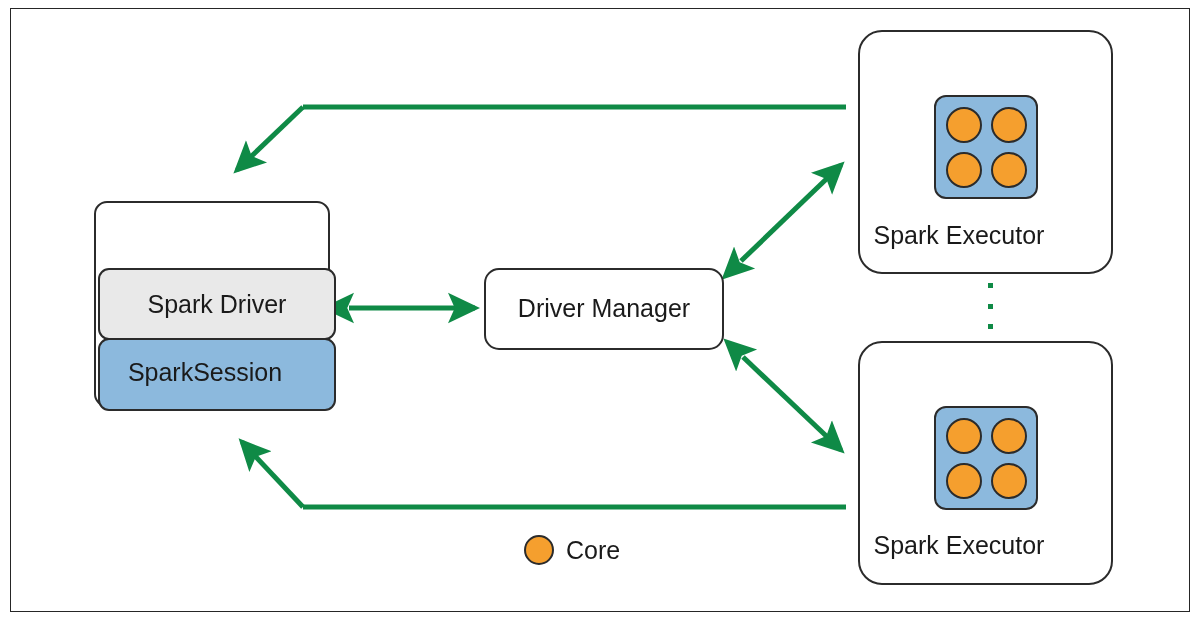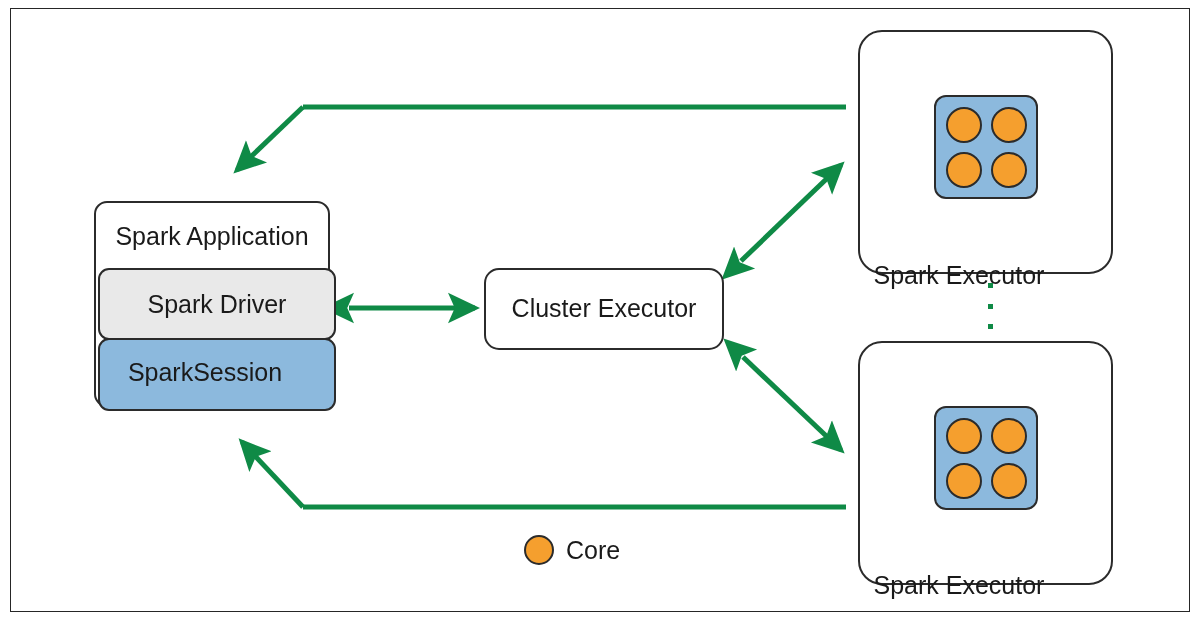--- a/index.html
+++ b/index.html
@@ -159,21 +159,20 @@
     width: 36px;
     height: 36px;
     border-radius: 50%;
     background: #f59f2e;
     border: 2px solid #2b2b2b;
     box-sizing: border-box;
   }
   .executor-label {
     width: 202px;
     font-size: 25px;
-    margin-top: 40px;
   }
   #executor-top-label {
     left: 858px;
     top: 223px;
   }
   #executor-bottom-label {
     left: 858px;
     top: 533px;
   }
   
@@ -252,30 +251,29 @@
       <path d="M 743 357 L 841 450" stroke="#0f8a46" stroke-width="5" fill="none" marker-start="url(#ah-start)" marker-end="url(#ah)"></path>
     </g>
 
     <g>
       <path d="M 846 507 L 303 507" stroke="#0f8a46" stroke-width="5" fill="none" stroke-linecap="butt"></path>
       <path d="M 303 507 L 242 442" stroke="#0f8a46" stroke-width="5" fill="none" marker-end="url(#ah)"></path>
     </g>
   </svg>
 
   <div id="spark-application"></div>
-  <div id="spark-application-label" class="node-label">Spark Application</div>
 
   <div id="spark-driver-band"></div>
   <div id="spark-driver-label" class="node-label">Spark Driver</div>
 
   <div id="spark-session-band"></div>
   <div id="spark-session-label" class="node-label">SparkSession</div>
 
   <div id="cluster-manager"></div>
-  <div id="cluster-manager-label" class="node-label">Cluster Executor</div>
+  <div id="cluster-manager-label" class="node-label">Driver Manager</div>
 
   <div id="executor-top" class="executor-box"></div>
   <div id="core-group-top" class="core-group">
     <span class="core-dot"></span>
     <span class="core-dot"></span>
     <span class="core-dot"></span>
     <span class="core-dot"></span>
   </div>
   <div id="executor-top-label" class="node-label executor-label">Spark Executor</div>
 

